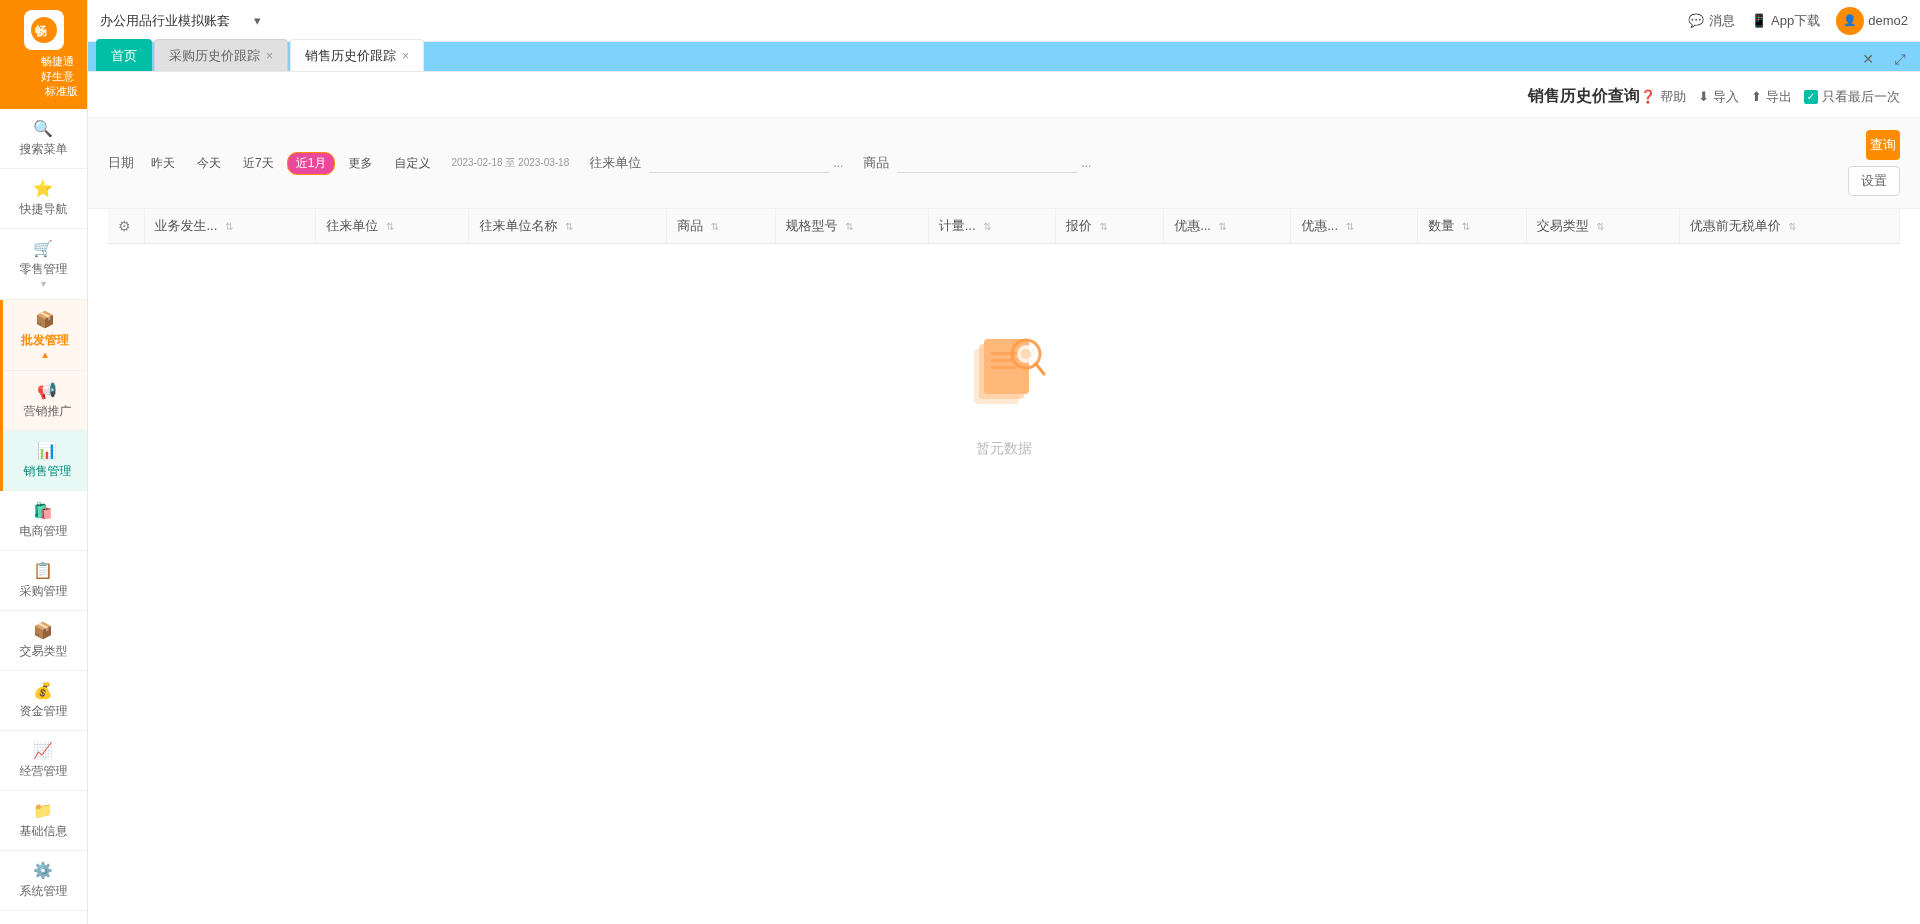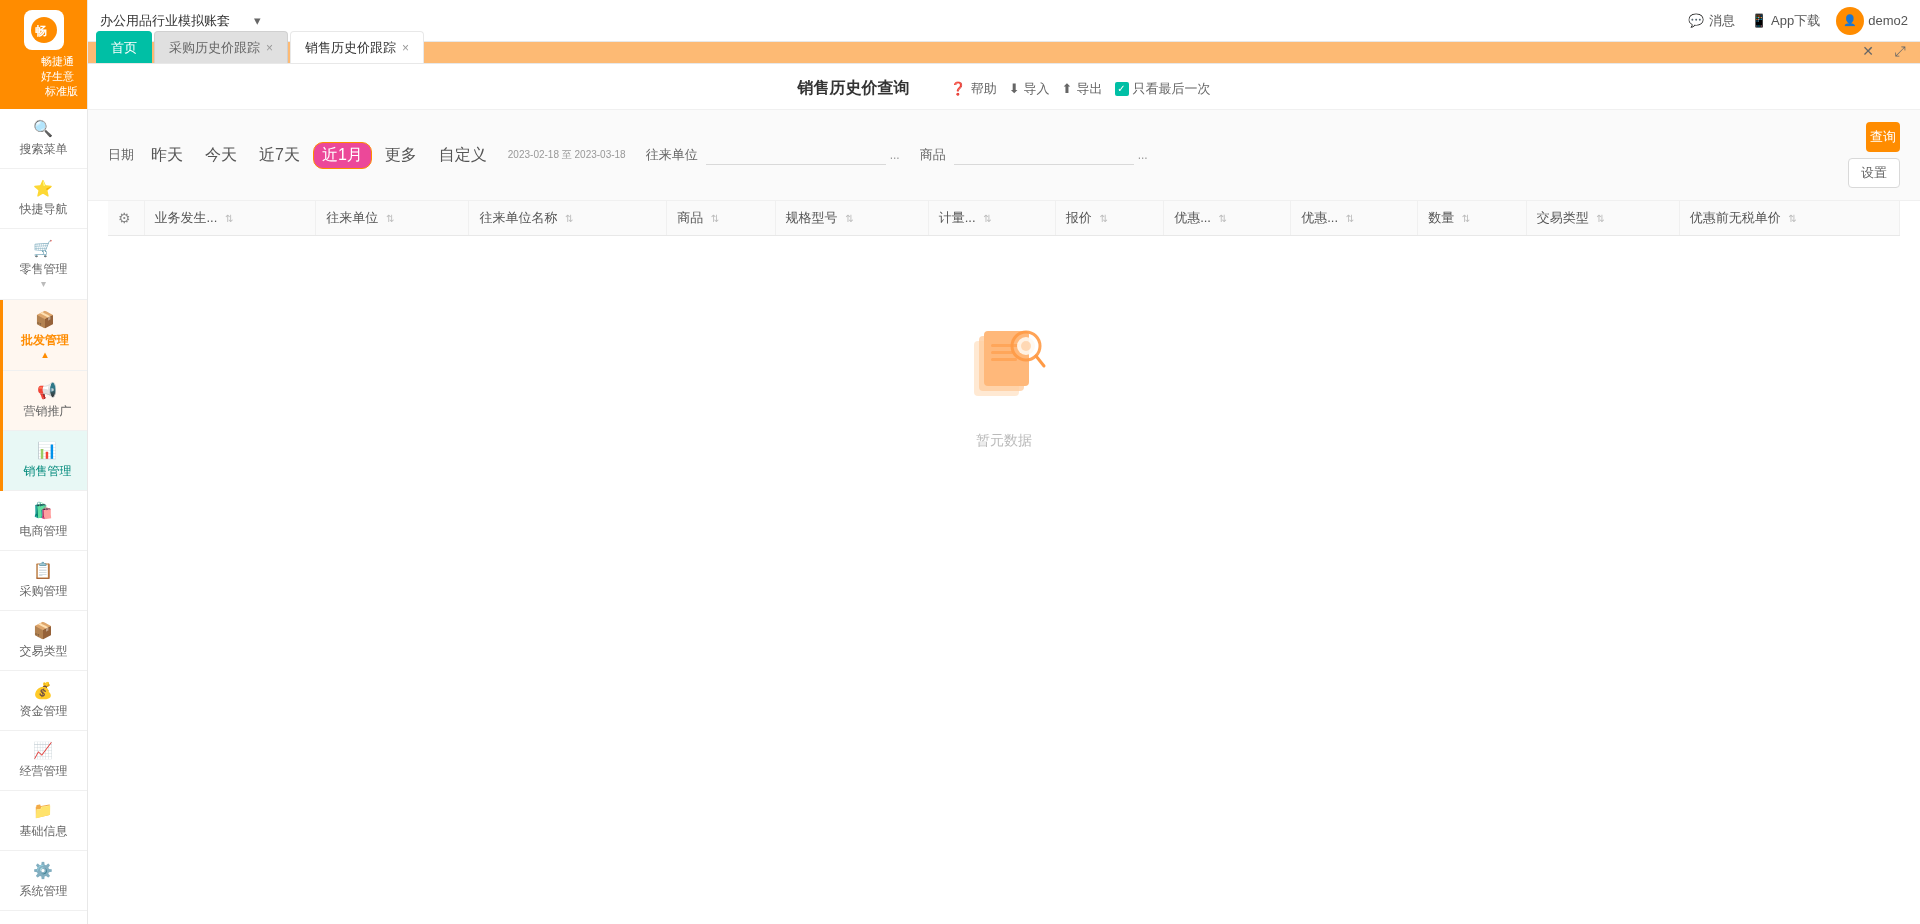--- a/index.html
+++ b/index.html
@@ -20,46 +20,46 @@
     
     .topbar { height: 42px; background: #fff; border-bottom: 1px solid #e8e8e8; display: flex; align-items: center; padding: 0 12px; justify-content: space-between; }
     .topbar-left { display: flex; align-items: center; gap: 24px; }
     .topbar-title { font-size: 13px; color: #333; }
     .topbar-dropdown { font-size: 13px; color: #666; cursor: pointer; }
     .topbar-right { display: flex; align-items: center; gap: 16px; font-size: 13px; color: #555; }
     .topbar-right-item { display: flex; align-items: center; gap: 4px; cursor: pointer; }
     .user-avatar { width: 28px; height: 28px; border-radius: 50%; background: #ff8c00; display: flex; align-items: center; justify-content: center; color: #fff; font-size: 11px; }
 
     
-    .tabs { height: 22px; background: #fdba74; display: flex; align-items: flex-end; padding: 0 8px; border-bottom: 1px solid #e8e8e8; }
+    .tabs { height: 30px; background: #7dd3fc; display: flex; align-items: flex-end; padding: 0 8px; border-bottom: 1px solid #e8e8e8; }
     .tab { height: 32px; padding: 0 14px; display: flex; align-items: center; gap: 6px; cursor: pointer; font-size: 13px; border-radius: 4px 4px 0 0; background: #e0e0e0; color: #666; margin-right: 2px; border: 1px solid #d0d0d0; border-bottom: none; }
     .tab.active { background: #fff; color: #333; border-color: #e8e8e8; }
     .tab.home { background: #00bfa5; color: #fff; border-color: #00bfa5; }
     .tab-close { font-size: 12px; color: #999; cursor: pointer; }
     .tabs-actions { margin-left: auto; display: flex; align-items: center; gap: 8px; }
     .tab-action-btn { width: 24px; height: 24px; display: flex; align-items: center; justify-content: center; cursor: pointer; color: #666; font-size: 14px; }
 
     
     .content { flex: 1; background: #fff; overflow: auto; }
 
     
-    .page-header { padding: 14px 20px 10px; display: flex; align-items: center; justify-content: center; border-bottom: 1px solid #f0f0f0; gap: 41px; }
+    .page-header { padding: 14px 20px 10px; display: flex; align-items: center; justify-content: flex-end; border-bottom: 1px solid #f0f0f0; }
     .page-title { font-size: 16px; font-weight: bold; color: #333; }
     .page-actions { display: flex; align-items: center; gap: 12px; font-size: 13px; color: #666; }
     .page-action { display: flex; align-items: center; gap: 4px; cursor: pointer; }
     .checkbox-label { display: flex; align-items: center; gap: 4px; cursor: pointer; }
     .checkbox-checked { width: 14px; height: 14px; background: #00bfa5; border-radius: 2px; display: flex; align-items: center; justify-content: center; }
     .checkbox-checked::after { content: '✓'; color: #fff; font-size: 10px; }
 
     
     .filter-bar { padding: 12px 20px; background: #fafafa; border-bottom: 1px solid #f0f0f0; display: flex; align-items: center; gap: 20px; flex-wrap: wrap; }
     .filter-group { display: flex; align-items: center; gap: 8px; }
     .filter-label { color: #666; font-size: 13px; white-space: nowrap; }
     .date-btns { display: flex; align-items: center; gap: 4px; }
-    .date-btn { padding: 2px 8px; border-radius: 3px; cursor: pointer; font-size: 16px; color: #555; border: 1px solid transparent; }
+    .date-btn { padding: 2px 8px; border-radius: 3px; cursor: pointer; font-size: 12px; color: #555; border: 1px solid transparent; }
     .date-btn.active { background: #ec4899; color: #fff; border-color: #ff8c00; border-radius: 10px; }
     .date-range { font-size: 10px; color: #999; margin-left: 4px; }
     .filter-input { border: none; border-bottom: 1px solid #d9d9d9; padding: 2px 4px; font-size: 13px; width: 180px; outline: none; background: transparent; color: #333; }
     .filter-input-dots { color: #999; font-size: 12px; cursor: pointer; }
     .filter-input-wrapper { display: flex; align-items: center; gap: 4px; }
     .query-btn { background: #ff8c00; color: #fff; border: none; border-radius: 4px; padding: 6px 4px; font-size: 13px; cursor: pointer; }
     .settings-btn { background: #fff; color: #666; border: 1px solid #d9d9d9; border-radius: 4px; padding: 5px 12px; font-size: 13px; cursor: pointer; }
 
     
     .table-wrapper { padding: 0 20px; }

